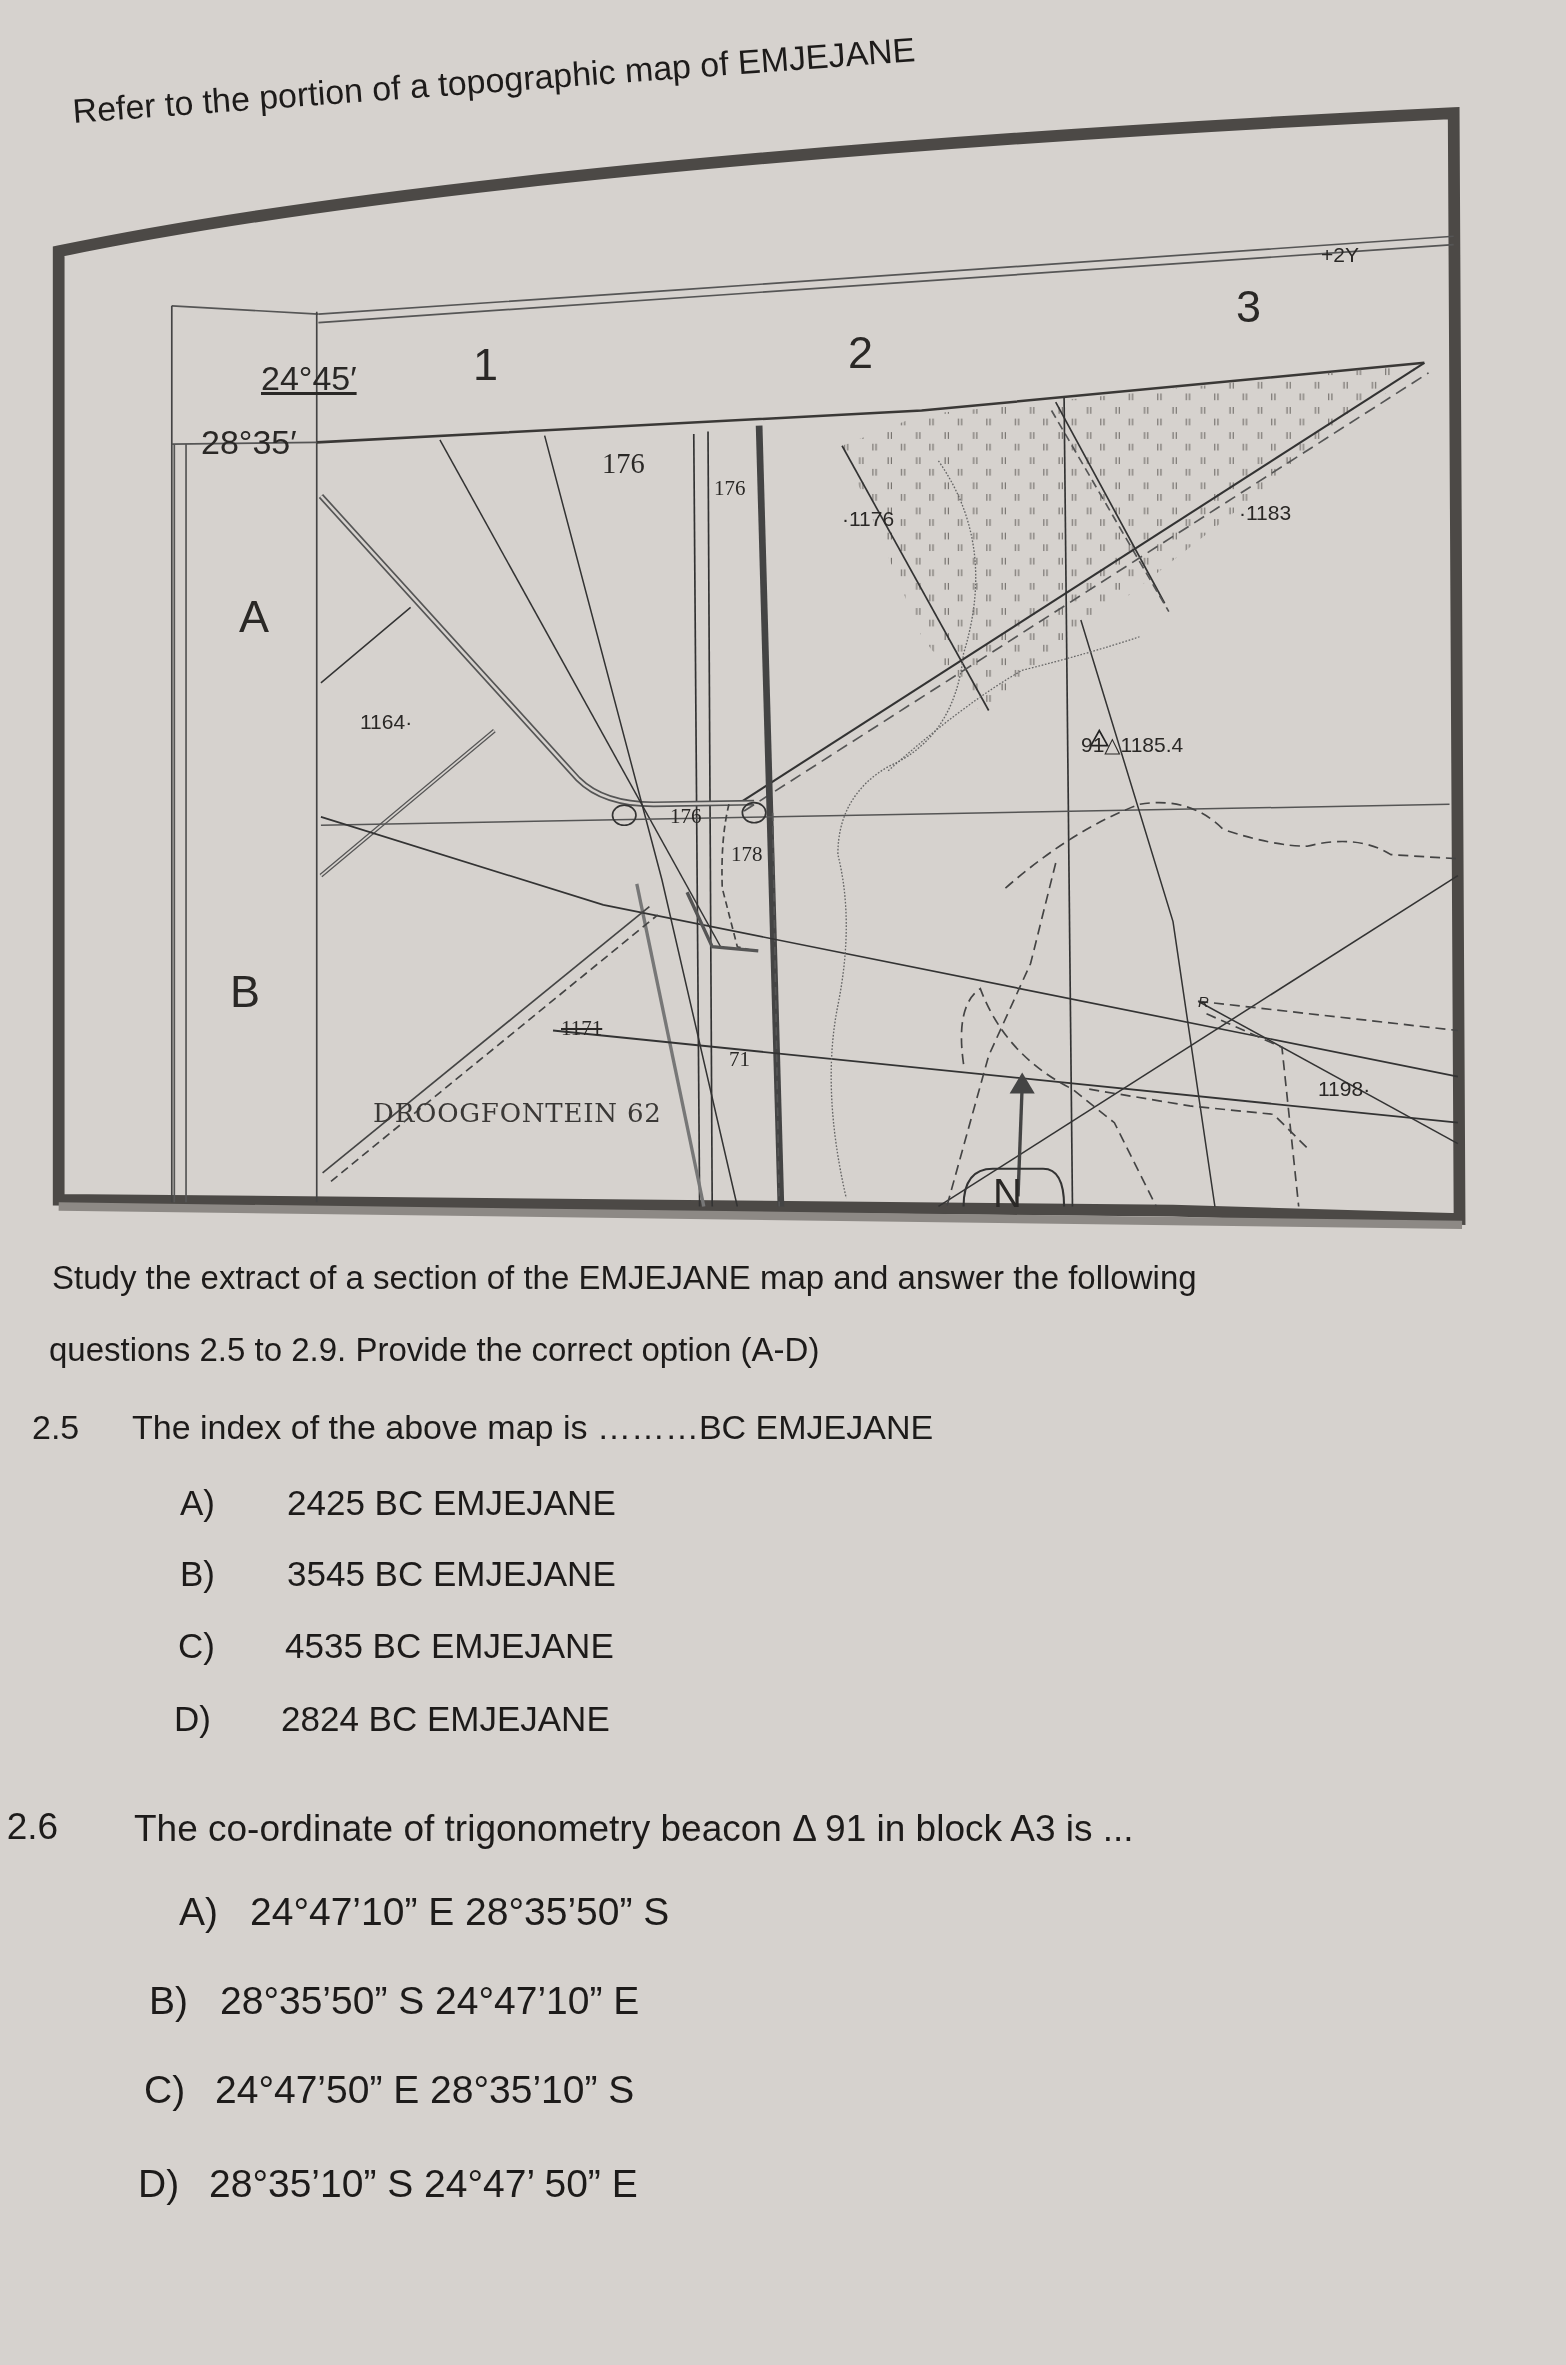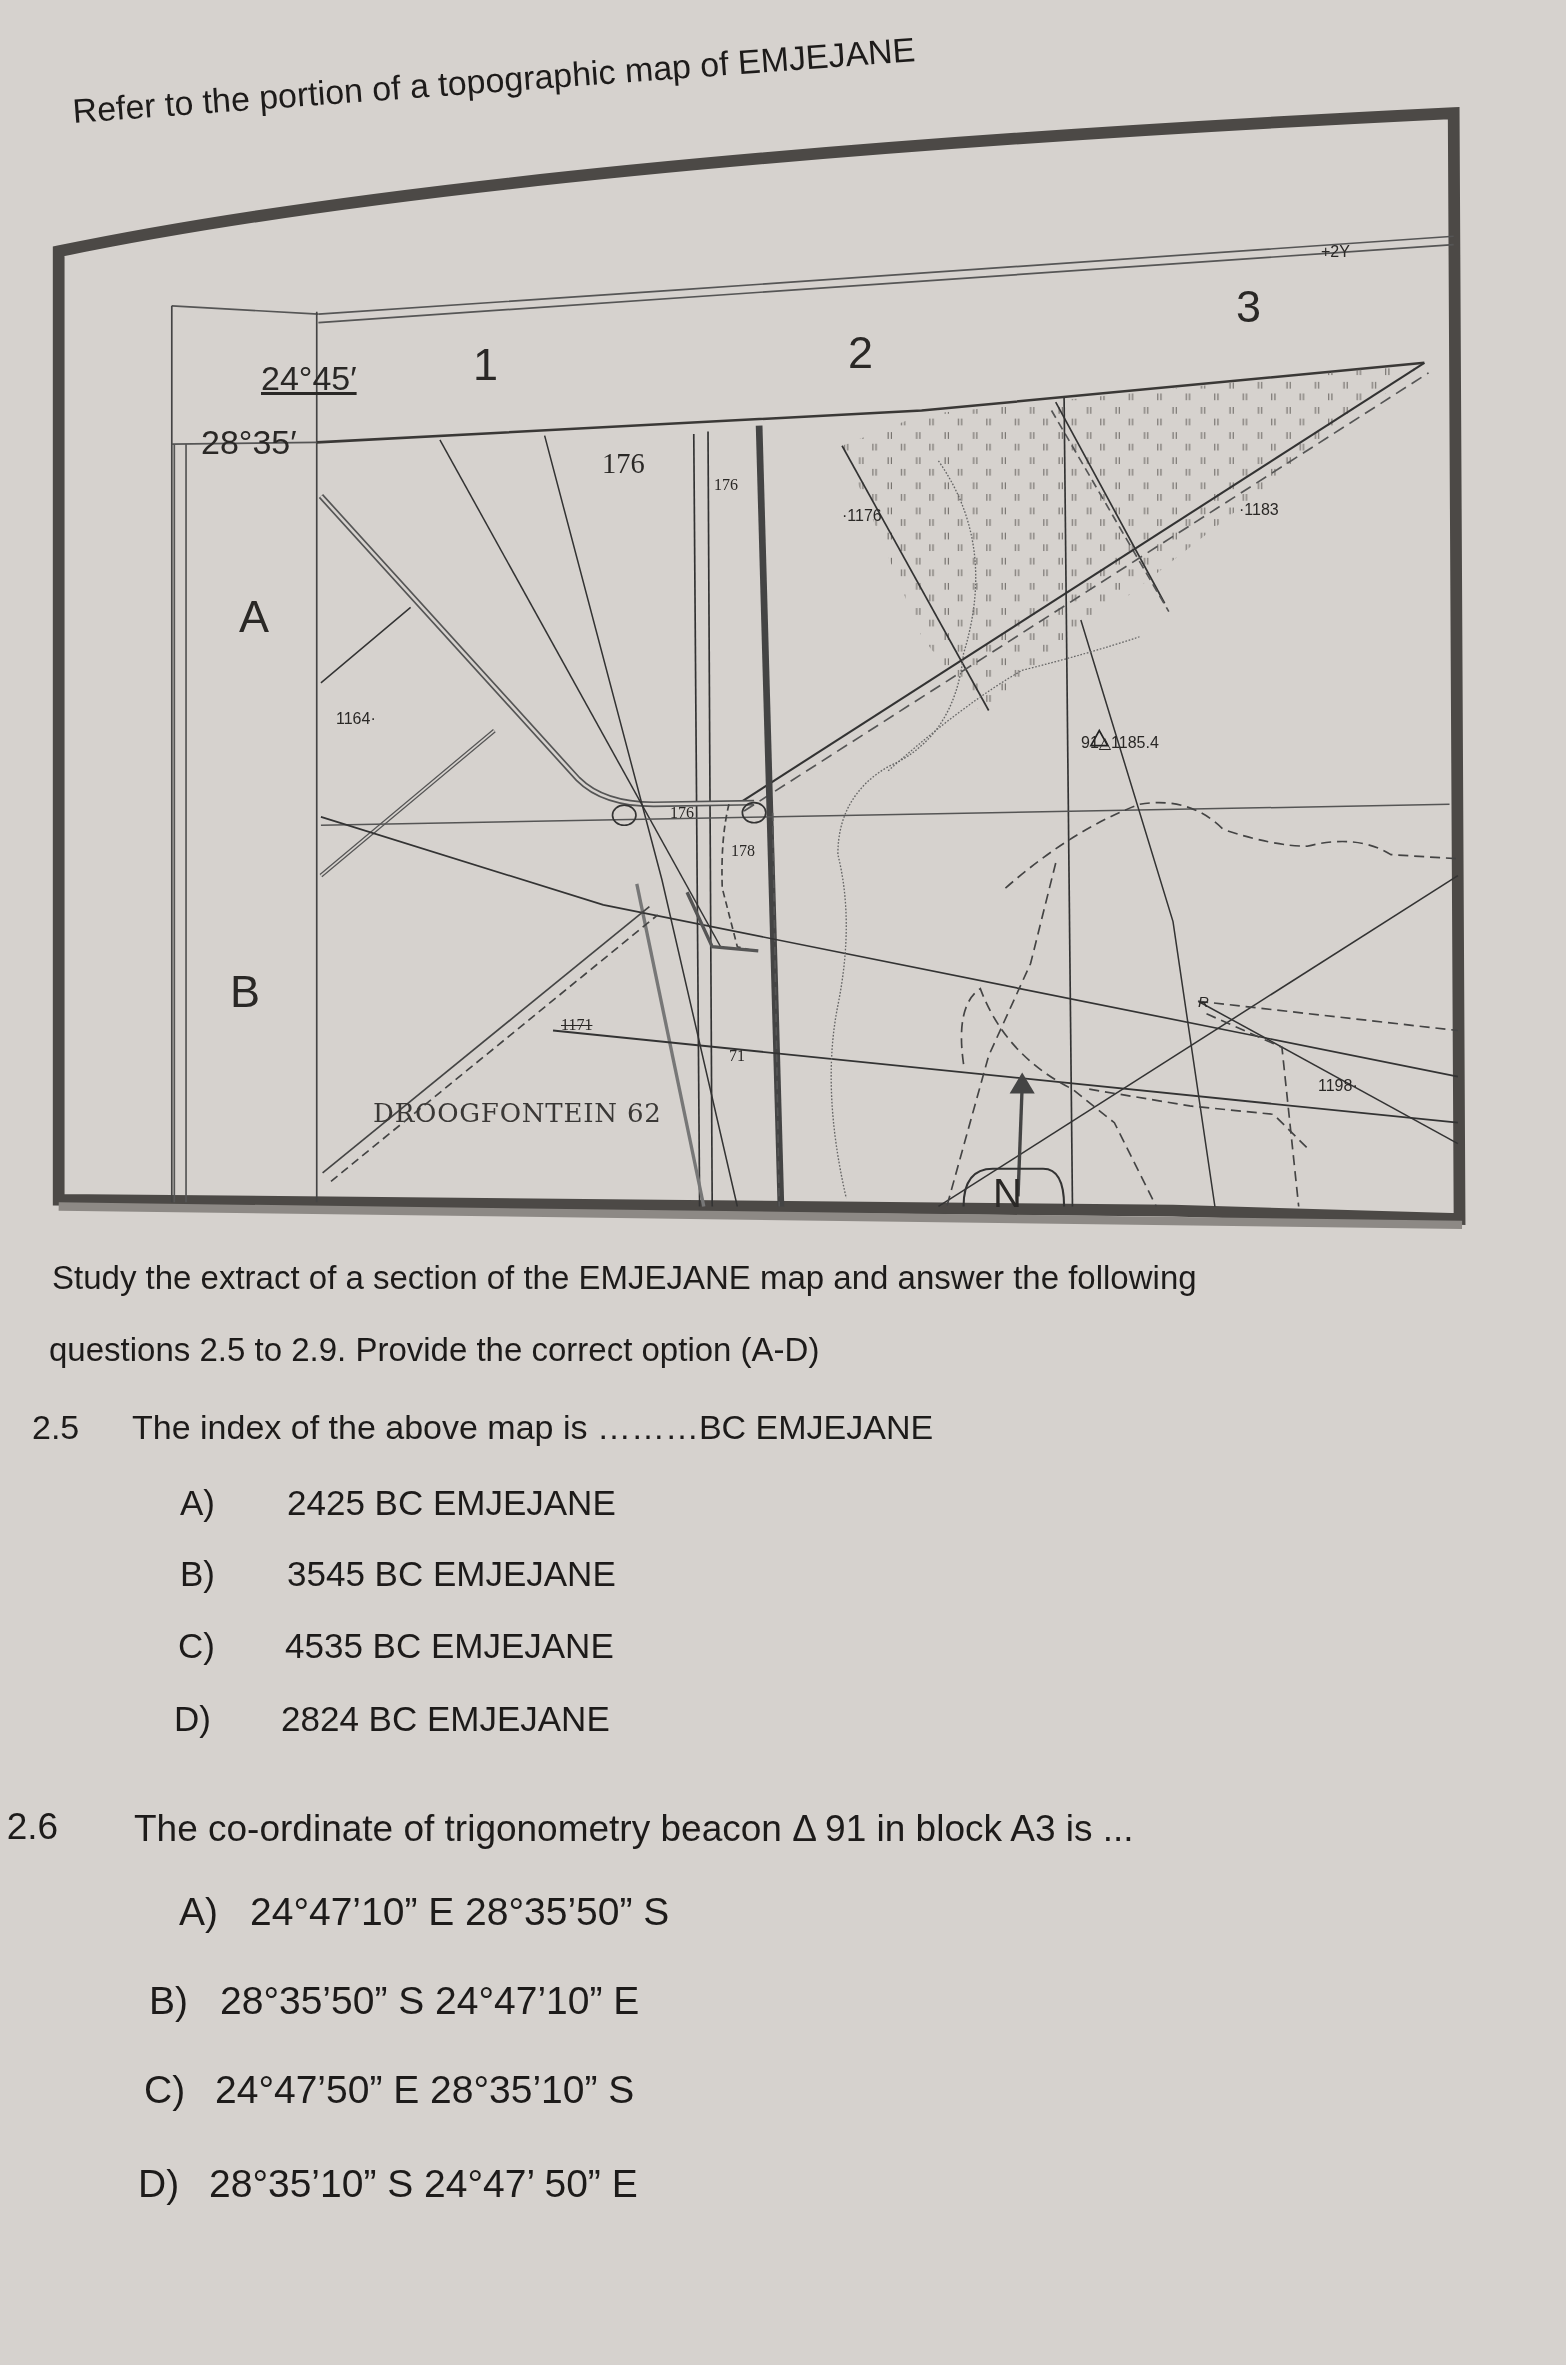--- a/index.html
+++ b/index.html
@@ -13,21 +13,21 @@
   .intro {
     position: absolute; left: 74px; top: 92px;
     font-size: 34px; white-space: nowrap;
     transform-origin: left bottom; transform: rotate(-4.2deg);
   }
   .map-wrap { position: absolute; left: 0; top: 0; width: 1566px; height: 1240px; }
   .map-wrap svg { position: absolute; left: 0; top: 0; }
   .lbl { position: absolute; white-space: nowrap; color: #2a2826; }
   .lbl.big { font-size: 45px; }
   .lbl.coord { font-size: 34px; }
-  .lbl.small { font-size: 16px; }
+  .lbl.small { font-size: 21px; }
   .lbl.serif { font-family: "Liberation Serif", serif; }
   .lbl.italic { font-style: italic; }
   .lbl.farm { font-family: "DejaVu Serif", serif; font-size: 26px; letter-spacing: 0.8px; color: #3a3836; text-align: center; }
   .para { position: absolute; font-size: 33px; white-space: nowrap; }
   .qnum { position: absolute; font-size: 34px; }
   .qtext { position: absolute; font-size: 34px; white-space: nowrap; }
   .opt { position: absolute; font-size: 35px; white-space: nowrap; }
   .opt .letter { display: inline-block; width: 107px; }
   .opt2 .letter { display: inline-block; width: 71px; }
   .opt2 { position: absolute; font-size: 39px; white-space: nowrap; }
@@ -127,21 +127,21 @@
   <span class="lbl big" style="left:230px;top:966px;">B</span>
   <span class="lbl coord" style="left:261px;top:359px;text-decoration:underline;">24°45′</span>
   <span class="lbl coord" style="left:201px;top:423px;">28°35′</span>
 
   <span class="lbl small serif" style="left:602px;top:448px;font-size:28.5px;">176</span>
   <span class="lbl small serif" style="left:714px;top:476px;">176</span>
   <span class="lbl small serif" style="left:670px;top:804px;">176</span>
   <span class="lbl small serif" style="left:731px;top:842px;">178</span>
   <span class="lbl small serif" style="left:729px;top:1047px;">71</span>
 
-  <span class="lbl small" style="left:336px;top:710px;text-align:center;">1164·</span>
+  <span class="lbl small" style="left:360px;top:710px;text-align:center;">1164·</span>
   <span class="lbl small" style="left:842px;top:507px;">·1176</span>
   <span class="lbl small" style="left:1239px;top:501px;">·1183</span>
   <span class="lbl small" style="left:1318px;top:1077px;">1198·</span>
   <span class="lbl small serif" style="left:561px;top:1016px;text-decoration:line-through;">1171</span>
 
   <span class="lbl small" style="left:1081px;top:733px;">91△1185.4</span>
   <span class="lbl small" style="left:1321px;top:243px;">+2Y</span>
   <span class="lbl small italic" style="left:1198px;top:993px;font-size:15px;">R</span>
   <span class="lbl farm" style="left:373px;top:1098px;">DROOGFONTEIN 62</span>
   <span class="lbl" style="left:993px;top:1171px;font-size:40px;">N</span>

